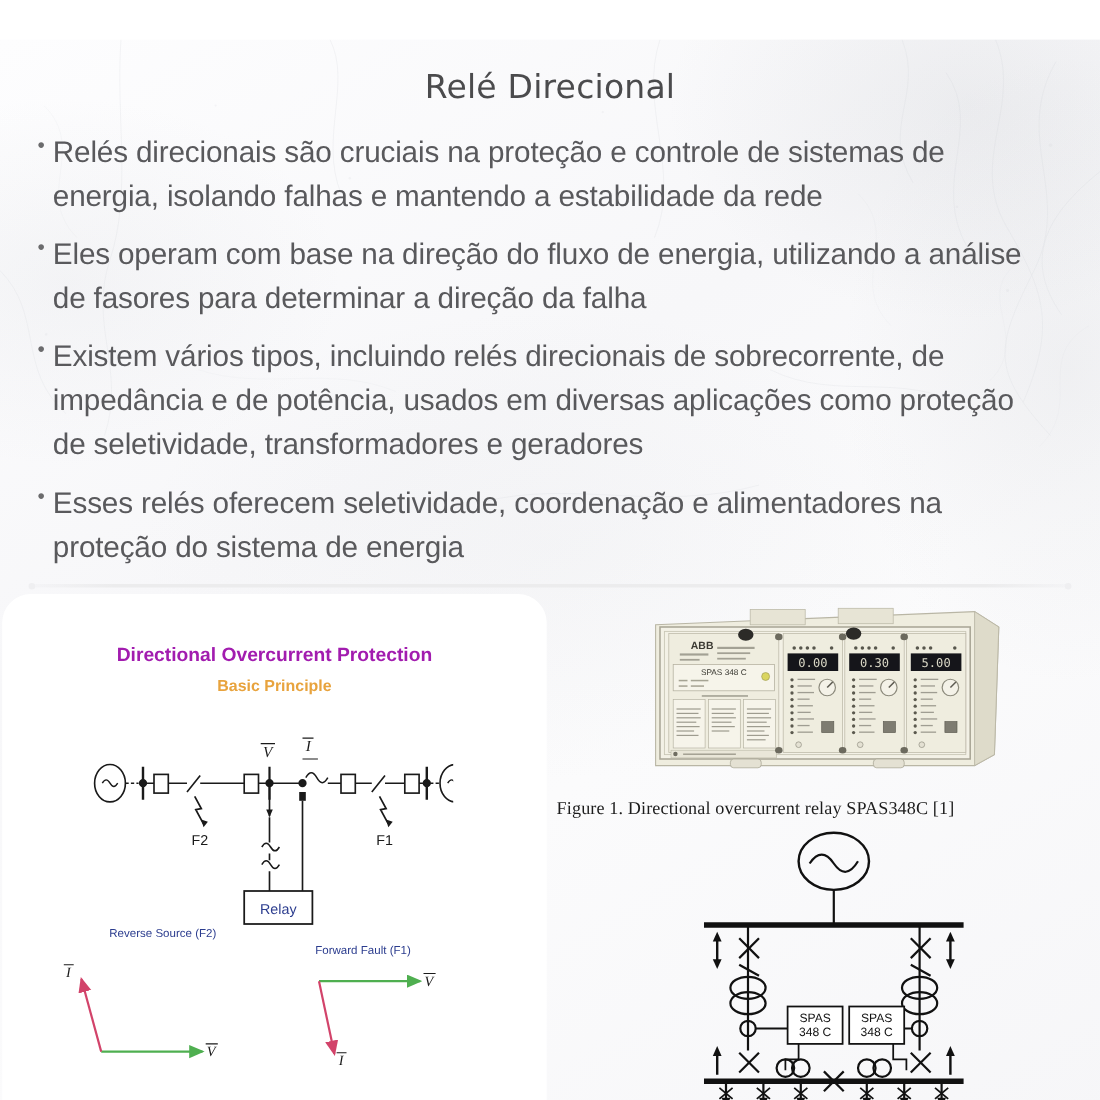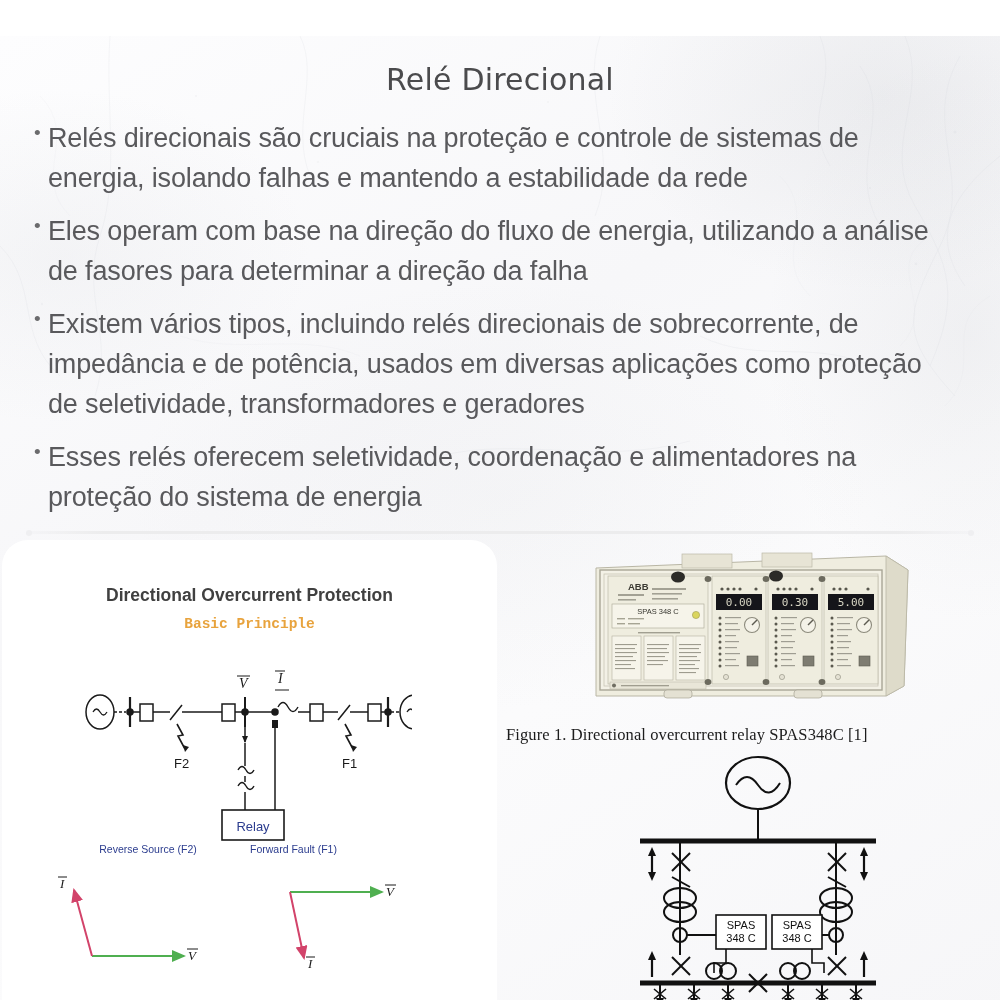--- a/index.html
+++ b/index.html
@@ -99,29 +99,29 @@
     overflow: hidden;
   }
   #card-left  { left: 2px;   top: 504px; width: 495px; height: 496px; }
   #card-right { left: 506px; top: 504px; width: 494px; height: 496px; background: transparent; }
 
   
   #doc-title {
     position: absolute; top: 45px; left: 0; width: 495px;
     text-align: center;
     font-size: 17.5px; font-weight: bold;
-    color: #404040;
+    color: #a21caf;
     font-family: "Liberation Sans", sans-serif;
   }
   #doc-sub {
     position: absolute; top: 76px; left: 0; width: 495px;
     text-align: center;
     font-size: 14.5px; font-weight: bold;
     color: #e8a33d;
-    font-family: Liberation Mono, monospace;
+    font-family: Liberation Sans, sans-serif;
   }
   #left-source {
     position: absolute; bottom: 14px; left: 0; width: 495px;
     text-align: center;
     font-size: 8.5px;
     color: #e2e2e4;
     letter-spacing: .3px;
   }
   .pdlabel {
     position: absolute;
@@ -306,21 +306,21 @@
         <line x1="193" y1="40" x2="207" y2="40"></line>
       </g>
       <g font-family="Liberation Sans, sans-serif" font-size="13" fill="#1a1a1a">
         <text x="92" y="118">F2</text>
         <text x="260" y="118">F1</text>
       </g>
       <text x="171" y="181" font-family="Liberation Sans, sans-serif" font-size="13" fill="#2b3c8e" text-anchor="middle">Relay</text>
     </svg>
 
     <div class="pdlabel" style="left:66px;top:303px;width:160px;text-align:center">Reverse Source (F2)</div>
-    <div class="pdlabel" style="left:248px;top:303px;width:160px;text-align:left">Forward Fault (F1)</div>
+    <div class="pdlabel" style="left:248px;top:318px;width:160px;text-align:center">Forward Fault (F1)</div>
 
     <svg style="position:absolute;left:50px;top:318px" width="400" height="120" viewBox="0 0 400 120">
       <defs>
         <marker id="ag" markerWidth="7" markerHeight="7" refX="6" refY="3" orient="auto">
           <path d="M0,0 L7,3 L0,6 z" fill="#4faf50"></path>
         </marker>
         <marker id="ar" markerWidth="7" markerHeight="7" refX="6" refY="3" orient="auto">
           <path d="M0,0 L7,3 L0,6 z" fill="#d2436a"></path>
         </marker>
       </defs>

